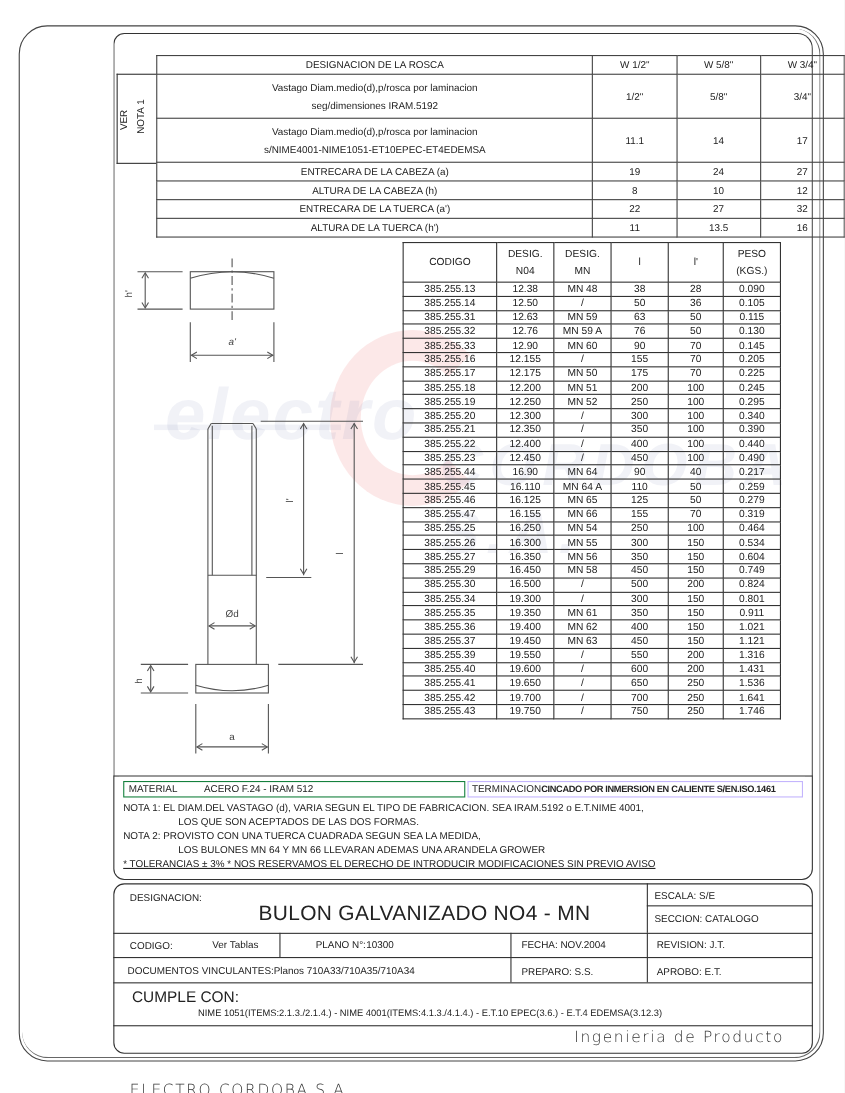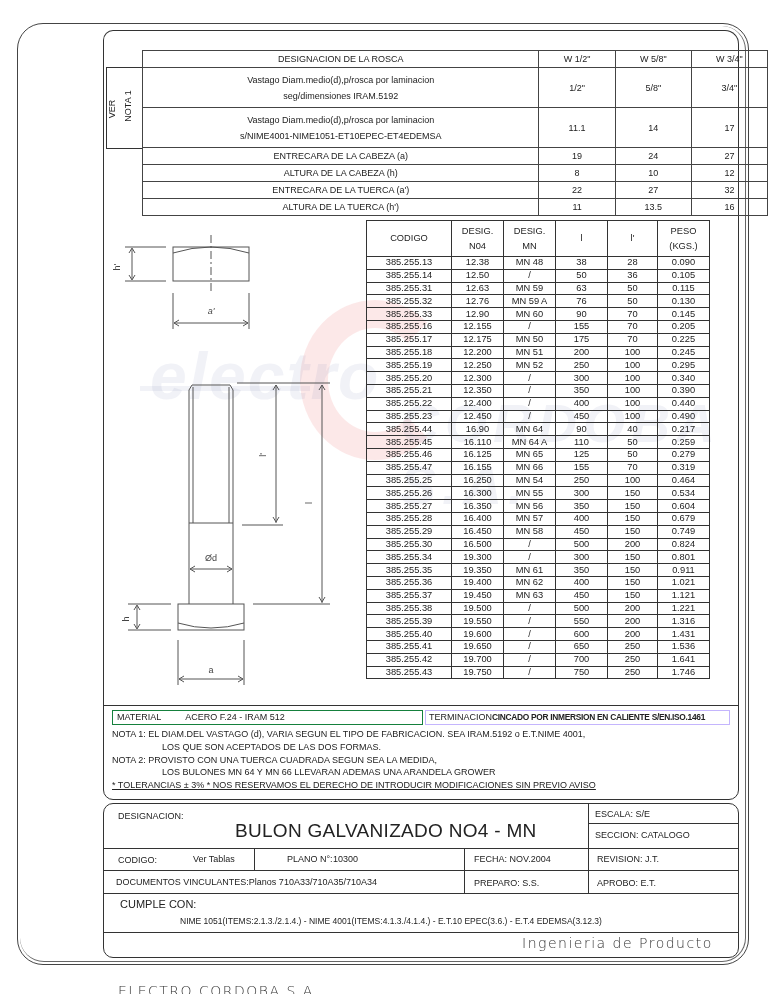--- a/index.html
+++ b/index.html
@@ -414,28 +414,20 @@
       </tr>
       <tr>
         <td class="c0">385.255.27</td>
         <td class="c1">16.350</td>
         <td class="c2">MN 56</td>
         <td class="c3">350</td>
         <td class="c4">150</td>
         <td class="c5">0.604</td>
       </tr>
       <tr>
-        <td class="c0">385.255.28</td>
-        <td class="c1">16.400</td>
-        <td class="c2">MN 57</td>
-        <td class="c3">400</td>
-        <td class="c4">150</td>
-        <td class="c5">0.679</td>
-      </tr>
-      <tr>
         <td class="c0">385.255.29</td>
         <td class="c1">16.450</td>
         <td class="c2">MN 58</td>
         <td class="c3">450</td>
         <td class="c4">150</td>
         <td class="c5">0.749</td>
       </tr>
       <tr>
         <td class="c0">385.255.30</td>
         <td class="c1">16.500</td>
@@ -468,28 +460,20 @@
         <td class="c4">150</td>
         <td class="c5">1.021</td>
       </tr>
       <tr>
         <td class="c0">385.255.37</td>
         <td class="c1">19.450</td>
         <td class="c2">MN 63</td>
         <td class="c3">450</td>
         <td class="c4">150</td>
         <td class="c5">1.121</td>
-      </tr>
-      <tr>
-        <td class="c0">385.255.38</td>
-        <td class="c1">19.500</td>
-        <td class="c2">/</td>
-        <td class="c3">500</td>
-        <td class="c4">200</td>
-        <td class="c5">1.221</td>
       </tr>
       <tr>
         <td class="c0">385.255.39</td>
         <td class="c1">19.550</td>
         <td class="c2">/</td>
         <td class="c3">550</td>
         <td class="c4">200</td>
         <td class="c5">1.316</td>
       </tr>
       <tr>
@@ -555,16 +539,16 @@
 <div class="tb-text" style="left:595px; top:830px;">SECCION: CATALOGO</div>
 <div class="tb-text" style="left:118px; top:855px;">CODIGO:</div>
 <div class="tb-text" style="left:193px; top:854px;">Ver Tablas</div>
 <div class="tb-text" style="left:287px; top:854px;">PLANO N°:</div>
 <div class="tb-text" style="left:333px; top:854px;">10300</div>
 <div class="tb-text" style="left:474px; top:854px;">FECHA: NOV.2004</div>
 <div class="tb-text" style="left:597px; top:854px;">REVISION: J.T.</div>
 <div class="tb-text" style="left:116px; top:877px;">DOCUMENTOS VINCULANTES:Planos 710A33/710A35/710A34</div>
 <div class="tb-text" style="left:474px; top:878px;">PREPARO: S.S.</div>
 <div class="tb-text" style="left:597px; top:878px;">APROBO: E.T.</div>
-<div class="tb-text" style="left:120px; top:898px; font-size:11px;">CUMPLE CON:</div>
+<div class="tb-text" style="left:120px; top:898px; font-size:14px;">CUMPLE CON:</div>
 <div class="tb-text" style="left:180px; top:916px; font-size:8.5px;">NIME 1051(ITEMS:2.1.3./2.1.4.) - NIME 4001(ITEMS:4.1.3./4.1.4.) - E.T.10 EPEC(3.6.) - E.T.4 EDEMSA(3.12.3)</div>
 <div class="tb-footer" style="left:118px; top:983px;text-align:right;">ELECTRO CORDOBA S.A.</div>
 <div class="tb-footer" style="left:522px; top:935px;">Ingenieria de Producto</div>
 
 </body></html>

